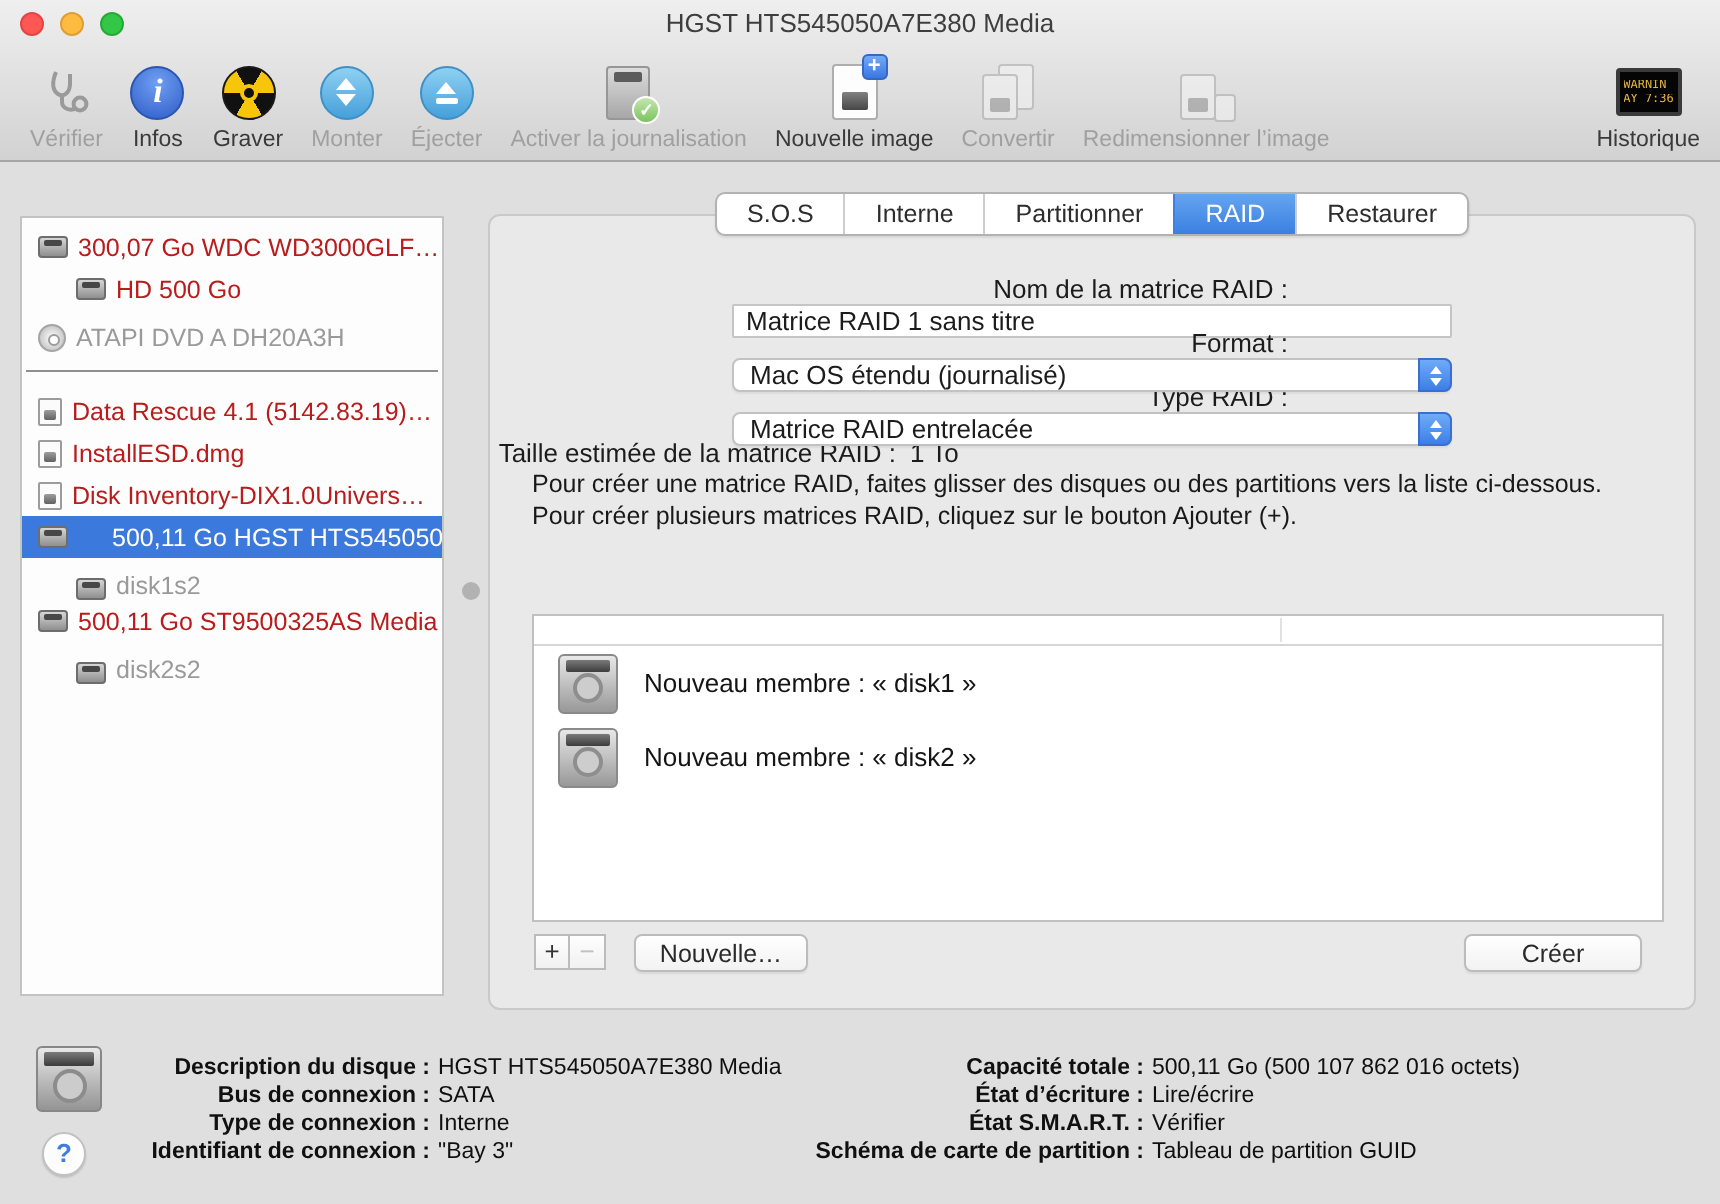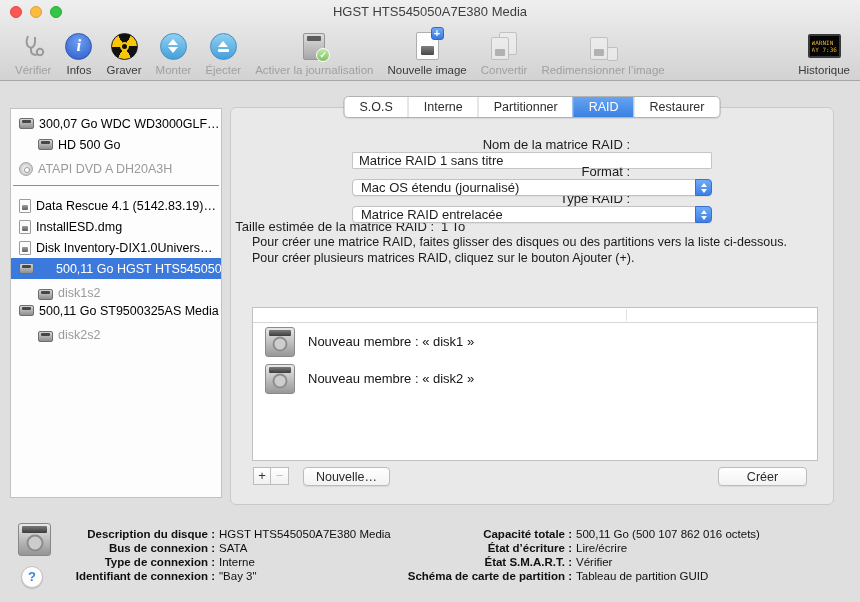--- a/index.html
+++ b/index.html
@@ -85,38 +85,38 @@
     width:33px; height:24px; background:#050505; border:2px solid #3a3a3a; border-radius:2px;
     display:flex; flex-direction:column; justify-content:center; gap:1px; padding:1px 2px;
   }
   .ic-history .hline { font-family:"DejaVu Sans Mono", monospace; font-size:6px; line-height:6px; color:#e5b63e; white-space:nowrap; overflow:hidden; }
 
   
   .sidebar {
     position:absolute; left:10px; top:108px; width:212px; height:390px;
     background:#fdfdfd; border:1px solid #c3c3c3; padding-top:4px; overflow:hidden;
   }
-  .sb-row { height:21px; display:flex; align-items:center; gap:5px; padding-left:8px; font-size:12.5px; color:#000000; white-space:nowrap; overflow:hidden; }
+  .sb-row { height:21px; display:flex; align-items:center; gap:5px; padding-left:8px; font-size:12.5px; color:#b91c1c; white-space:nowrap; overflow:hidden; }
   .sb-row.indent { padding-left:27px; }
   .sb-row.dim { color:#9a9a9a;align-items:flex-end; }
   .sb-row.selected { background:#3b79dd; color:#fff;gap:22px; }
   .sb-sep { height:1px; background:#8f8f8f; margin:9px 2px; }
 
   .sb-hd { width:15px; height:11px; background:linear-gradient(#d6d6d6,#8f8f8f); border:1px solid #6d6d6d; border-radius:2px; position:relative; flex:none; }
   .sb-hd::before { content:""; position:absolute; top:1px; left:2px; right:2px; height:3px; background:#474747; border-radius:1px; }
   .sb-dvd { width:14px; height:14px; border-radius:50%; background:radial-gradient(circle,#f4f4f4 15%,#c7c7c7 75%); border:1px solid #a5a5a5; position:relative; flex:none; }
   .sb-dvd::before { content:""; position:absolute; left:4px; top:4px; width:4px; height:4px; border-radius:50%; background:#fff; border:1px solid #9b9b9b; }
   .sb-dmg { width:12px; height:14px; background:#fbfbfb; border:1px solid #9c9c9c; border-radius:1px; position:relative; flex:none; }
   .sb-dmg::before { content:""; position:absolute; left:2px; bottom:2px; right:2px; height:5px; background:linear-gradient(#9d9d9d,#626262); border-radius:1px; }
 
   .splitter-dot { position:absolute; left:231px; top:291px; width:9px; height:9px; border-radius:50%; background:#b2b2b2; }
 
   
   .pane {
-    position:absolute; left:230px; top:107px; width:604px; height:398px;
+    position:absolute; left:244px; top:107px; width:604px; height:398px;
     background:#e9e9e9; border:1px solid #c9c9c9; border-radius:6px;
   }
   .tabs {
     position:absolute; top:-12px; left:50%; transform:translateX(-50%);
     display:flex; height:22px; background:#fff; border:1px solid #b2b2b2; border-radius:5px;
     overflow:hidden; box-shadow:0 1px 1px rgba(0,0,0,.08);
   }
   .tab { padding:0 15px; display:flex; align-items:center; font-size:12.5px; color:#2d2d2d; border-left:1px solid #cdcdcd; white-space:nowrap; }
   .tab:first-child { border-left:none; }
   .tab.active { background:linear-gradient(#66a4f0,#3a80e2); color:#fff; border-left-color:#3a80e2; }

